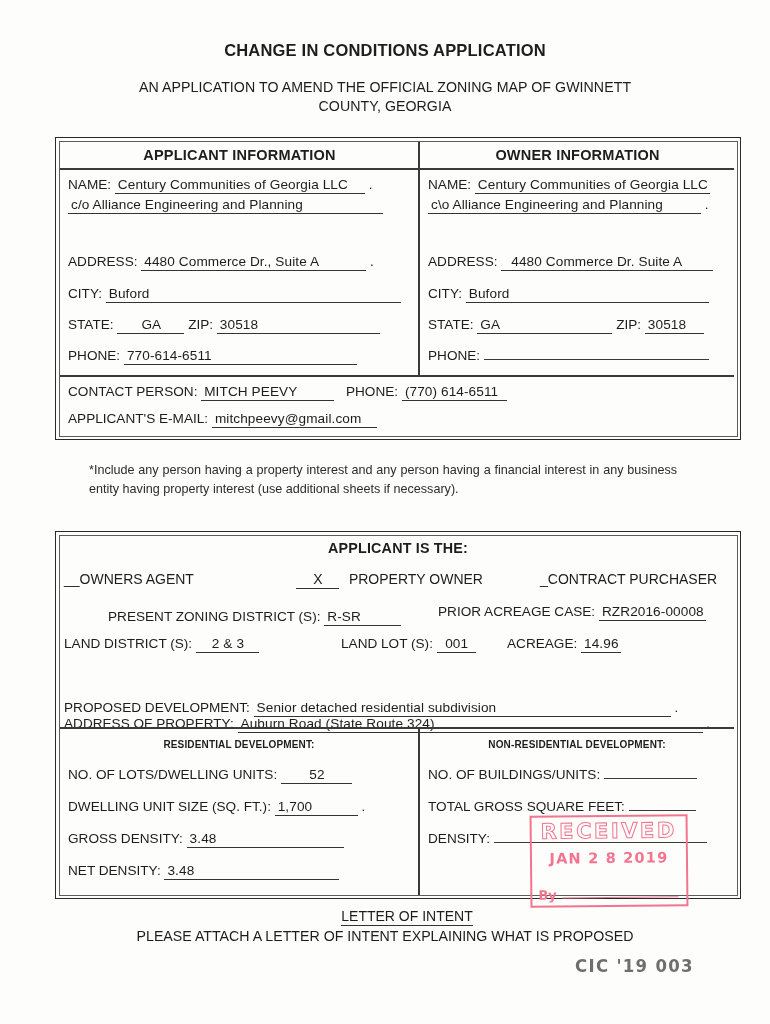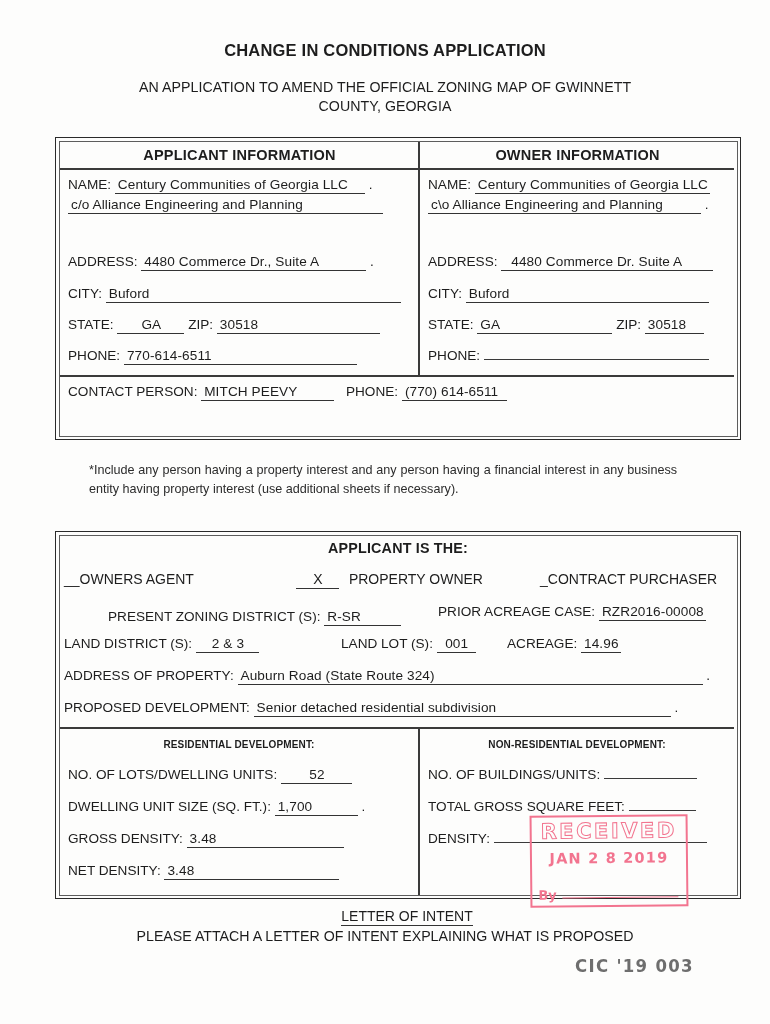--- a/index.html
+++ b/index.html
@@ -277,20 +277,24 @@
       <span>PHONE:</span>
       <span class="fld blank val" style="min-width:220px;"></span>
     </div>
 
     <div class="cell" style="left:12px; top:245px;">
       <span>CONTACT PERSON:</span>
       <span class="fld val" style="min-width:128px;">MITCH PEEVY</span>
       <span style="padding-left:8px;">PHONE:</span>
       <span class="fld val" style="min-width:100px;">(770) 614-6511</span>
     </div>
+    <div class="cell" style="left:12px; top:272px;">
+      <span>APPLICANT'S E-MAIL:</span>
+      <span class="fld val" style="min-width:160px;">mitchpeevy@gmail.com</span>
+    </div>
   </div>
 
   <div class="note">*Include any person having a property interest and any person having a financial interest in any business entity having property interest (use additional sheets if necessary).</div>
 
   <div class="frame" id="t2">
 
     <div class="t2-title">APPLICANT IS THE:</div>
 
     <div class="cell" style="left:8px; top:39px; font-size:14px;">
       <span>__</span><span>OWNERS AGENT</span>
@@ -320,21 +324,21 @@
       <span>LAND LOT (S):</span>
       <span class="fld val" style="min-width:34px; text-align:center;">001</span>
     </div>
     <div class="cell" style="left:451px; top:103px;">
       <span>ACREAGE:</span>
       <span class="fld val">14.96</span>
     </div>
 
     <div class="cell" style="left:8px; top:135px;">
       <span>ADDRESS OF PROPERTY:</span>
-      <span class="fld val" style="min-width:460px;">Auburn Road (State Route 324)</span>
+      <span class="fld val" style="min-width:460px;margin-top:48px;">Auburn Road (State Route 324)</span>
       <span>.</span>
     </div>
 
     <div class="cell" style="left:8px; top:167px;">
       <span>PROPOSED DEVELOPMENT:</span>
       <span class="fld val" style="min-width:412px;">Senior detached residential subdivision</span>
       <span>.</span>
     </div>
 
     <div class="rule-h" style="left:4px; top:195px; width:674px;"></div>

